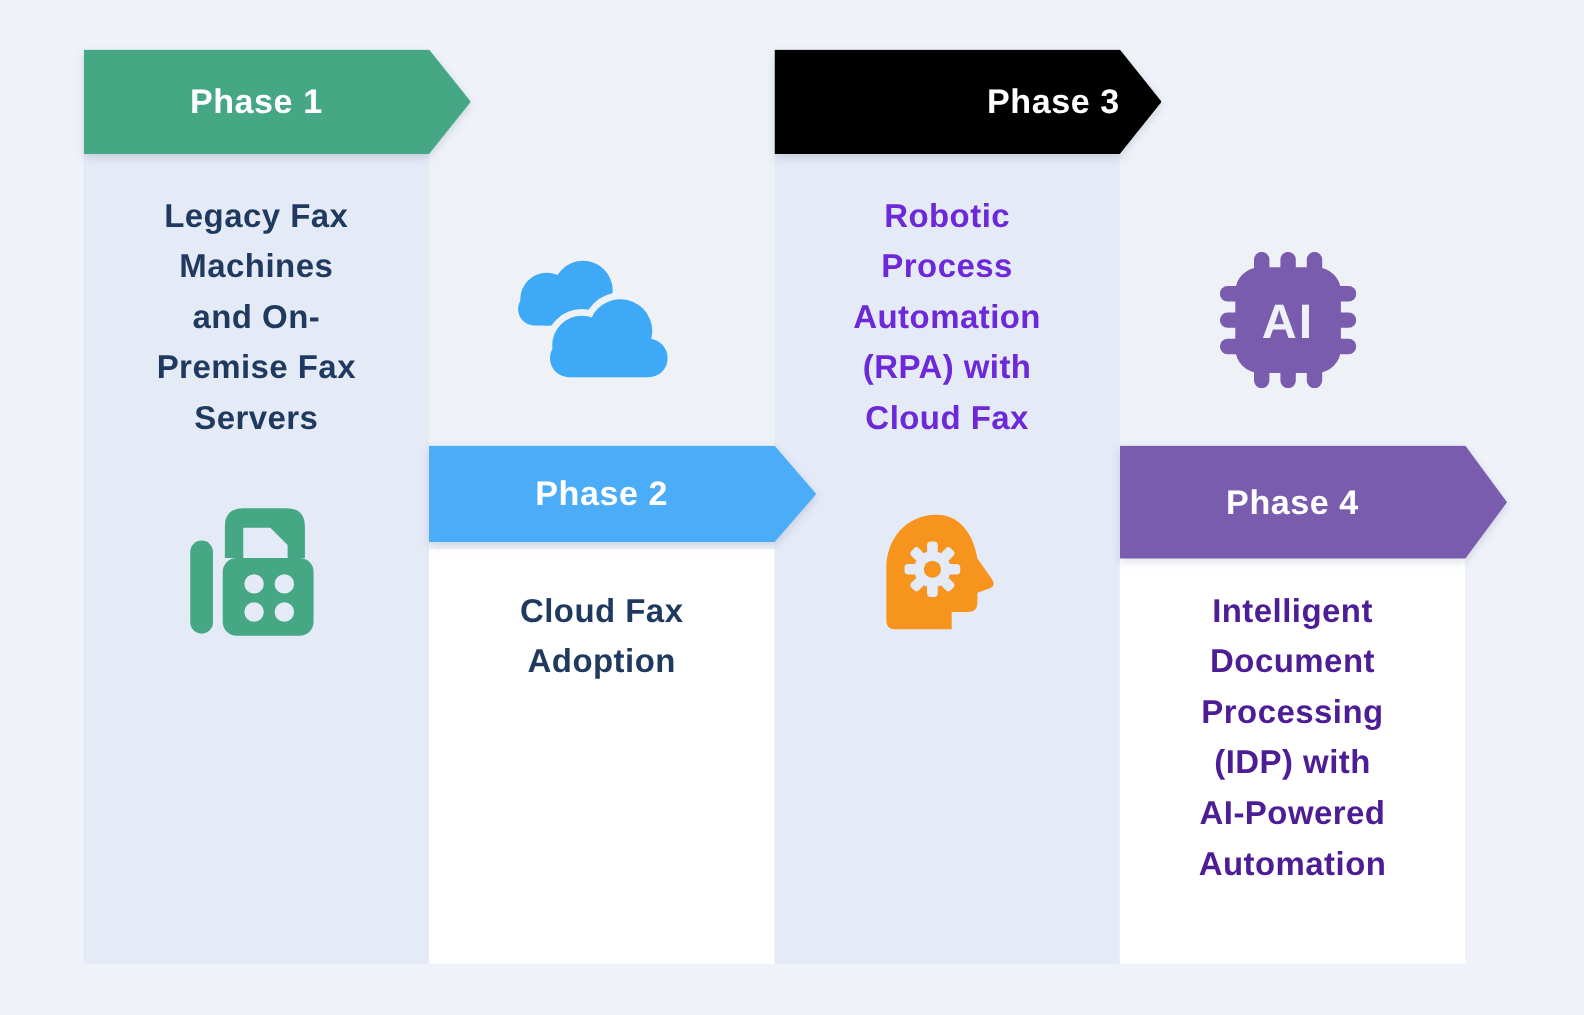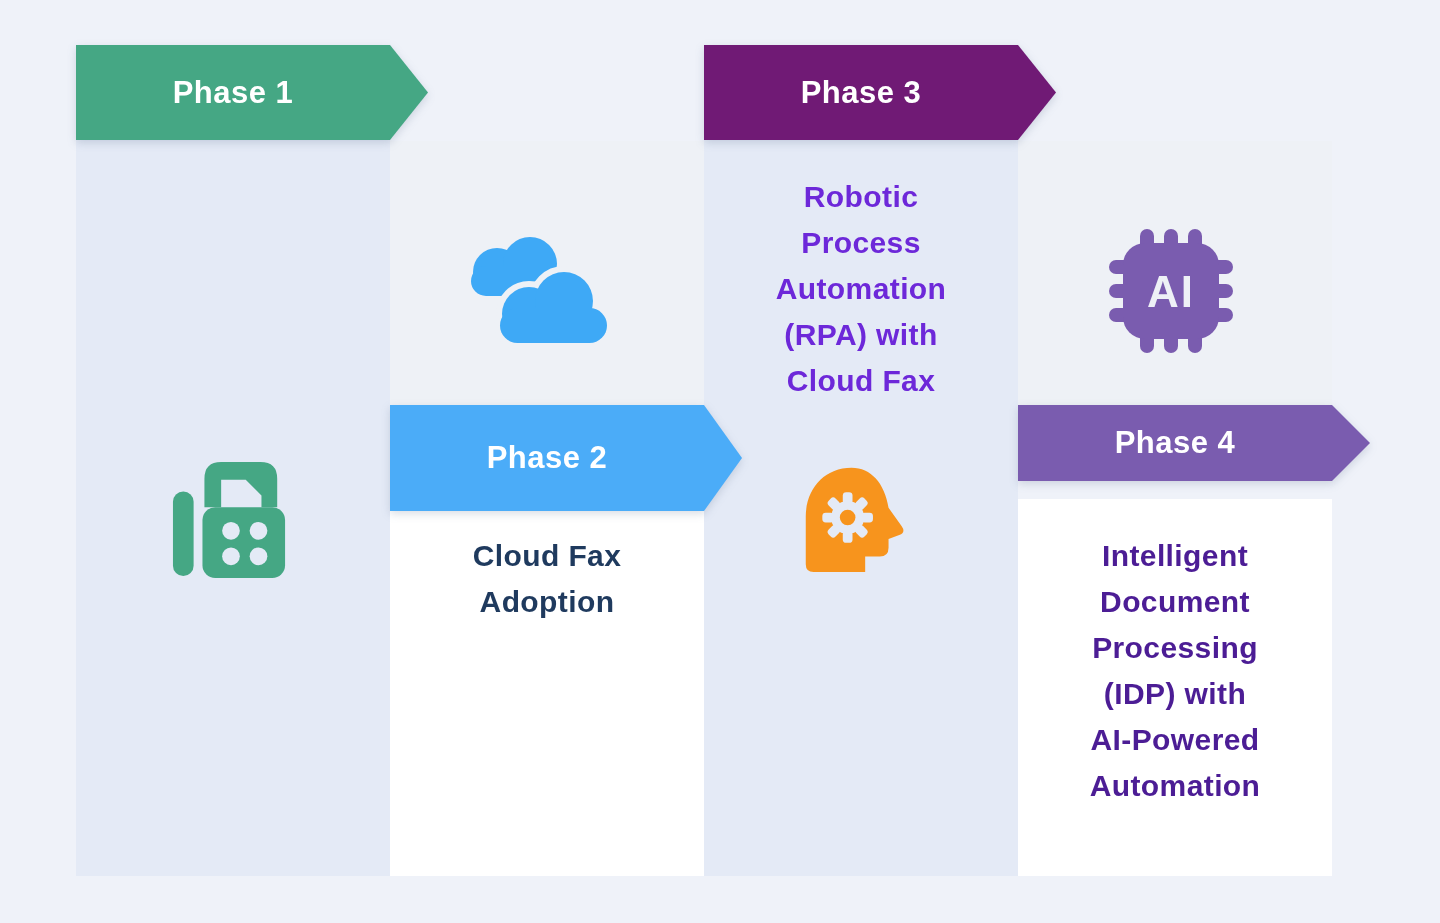--- a/index.html
+++ b/index.html
@@ -19,23 +19,23 @@
   }
   .banner {
     height:100%; box-sizing:border-box; padding-right:38px;
     clip-path: polygon(0 0, 314px 0, 352px 50%, 314px 100%, 0 100%);
     display:flex; align-items:center; justify-content:center;
   }
   .banner-label {
     font-size:31px; font-weight:700; letter-spacing:.5px;
   }
   .b1 { left:76px;  top:45px;  height:95px; }
-  .b2 { left:390px; top:405px; height:106px; }
+  .b2 { left:390px; top:405px; height:88px; }
   .b3 { left:704px; top:45px;  height:95px; }
-  .b4 { left:1018px;top:405px; height:76px; }
+  .b4 { left:1018px;top:405px; height:103px; }
 
   .panel { position:absolute; width:314px; }
   .p1 { left:76px;  top:140px; height:736px; }
   .p3 { left:704px; top:140px; height:736px; }
   .g2 { left:390px; top:141px; height:264px; }
   .g4 { left:1018px;top:141px; height:264px; }
   .w2 { left:390px; top:499px; height:377px; }
   .w4 { left:1018px;top:499px; height:377px; }
 
   .desc {
@@ -70,30 +70,35 @@
     <div class="banner" style="background: rgb(69, 167, 132);">
       <span class="banner-label" style="color: rgb(255, 255, 255);">Phase 1</span>
     </div>
   </div>
   <div class="banner-wrap b2">
     <div class="banner" style="background: rgb(75, 172, 248);">
       <span class="banner-label" style="color: rgb(255, 255, 255);">Phase 2</span>
     </div>
   </div>
   <div class="banner-wrap b3">
-    <div class="banner" style="background: #701a75;">
+    <div class="banner" style="background: #000000; justify-content: flex-end;">
       <span class="banner-label" style="color: rgb(255, 255, 255);">Phase 3</span>
     </div>
   </div>
   <div class="banner-wrap b4">
     <div class="banner" style="background: rgb(122, 92, 175);">
       <span class="banner-label" style="color: rgb(255, 255, 255);">Phase 4</span>
     </div>
   </div>
 
+  <div class="desc d1" style="color: rgb(31, 58, 94);">Legacy Fax
+Machines
+and On-
+Premise Fax
+Servers</div>
   <div class="desc d2" style="color: rgb(31, 58, 94);">Cloud Fax
 Adoption</div>
   <div class="desc d3" style="color: #6d28d9;">Robotic
 Process
 Automation
 (RPA) with
 Cloud Fax</div>
   <div class="desc d4" style="color: #4c1d95;">Intelligent
 Document
 Processing

